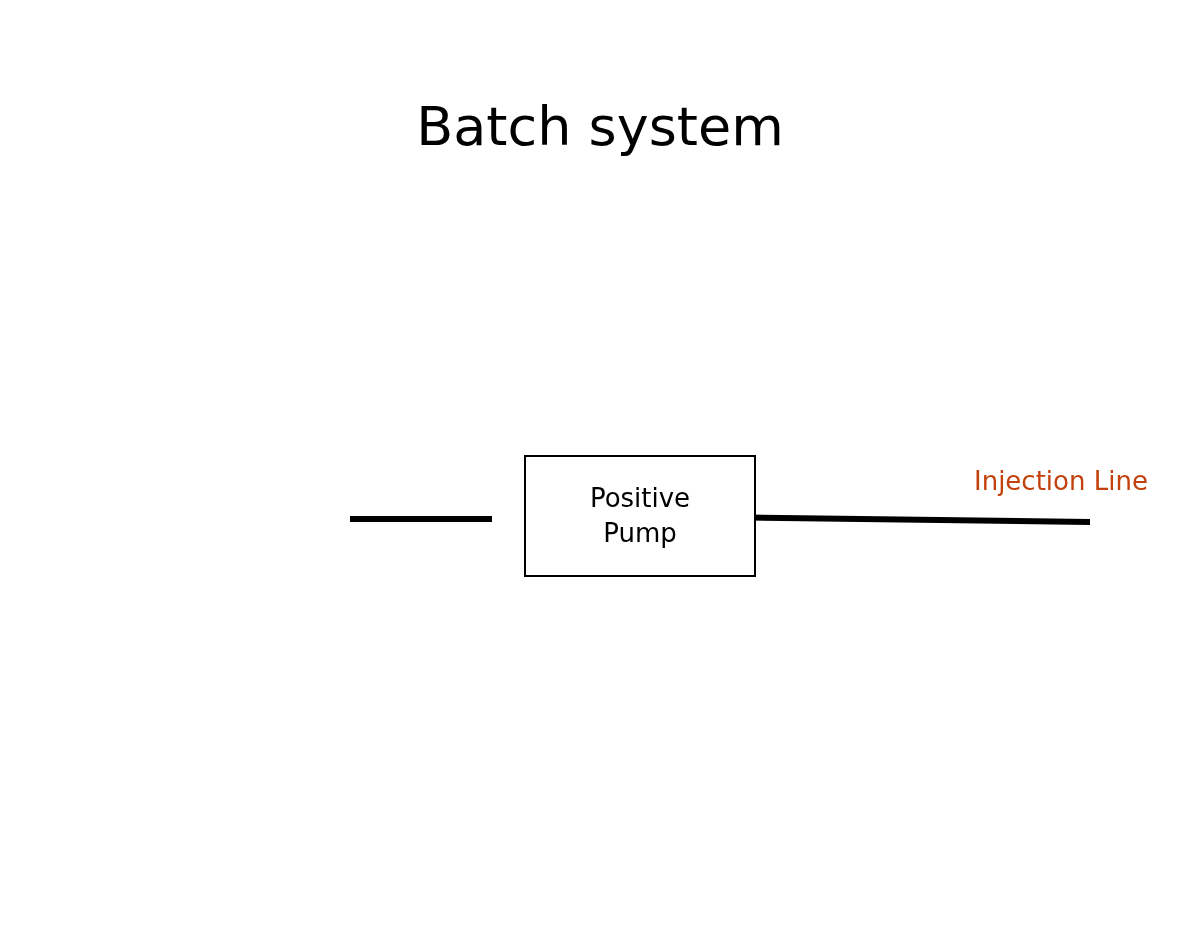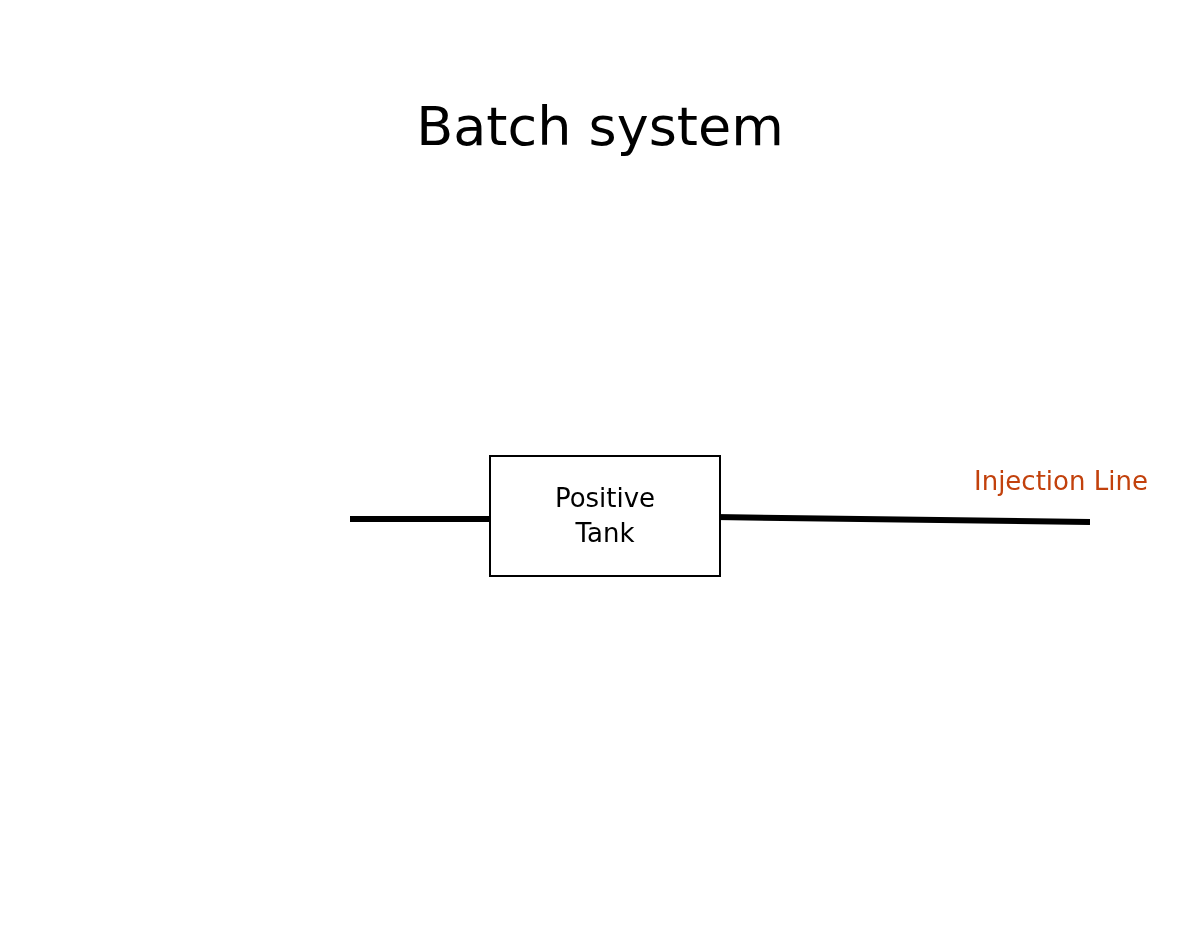--- a/index.html
+++ b/index.html
@@ -40,20 +40,21 @@
     border: 2px solid #000000;
     background: #ffffff;
     display: flex;
     align-items: center;
     justify-content: center;
     color: #000000;
     font-size: 26px;
     line-height: 35px;
     text-align: center;
     z-index: 3;
+    margin-left: 35px;
   }
 
   #blending-tank-box {
     left: 119px;
     top: 494px;
     width: 234px;
     height: 49px;
   }
 
   #pump-box {
@@ -112,18 +113,18 @@
 
   <div class="pipe" id="pipe-tank-to-pump"></div>
 
   <svg id="pipe-pump-to-injection" viewBox="0 0 375 34">
     <line x1="0" y1="12" x2="375" y2="17" stroke="#000000" stroke-width="6"></line>
   </svg>
 
 
   <div class="proc-box" id="pump-box">
     <span class="line">Positive</span>
-    <span class="line">Tank</span>
+    <span class="line">Pump</span>
   </div>
 
   <div id="injection-line-label">Injection Line</div>
 
 </div>
 
 </body></html>

